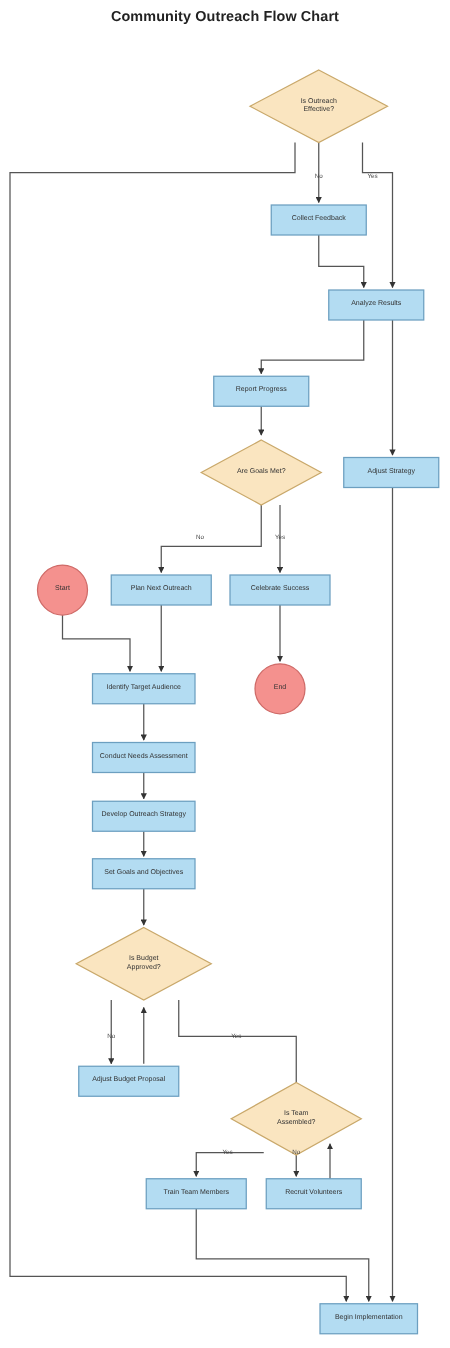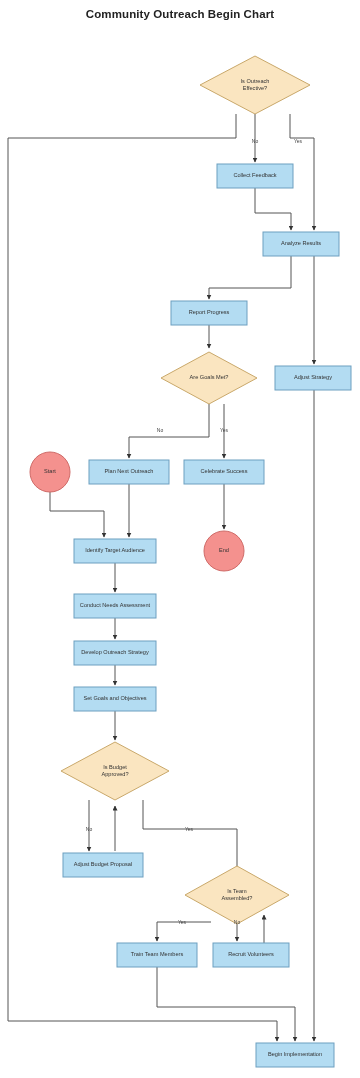--- a/index.html
+++ b/index.html
@@ -51,21 +51,21 @@
     font-size: 5px;
     color: #444444;
     text-align: center;
   }
 </style>
 </head>
 <body>
 
 <div id="chart-root">
 
-  <div class="title">Community Outreach Begin Chart</div>
+  <div class="title">Community Outreach Flow Chart</div>
 
   <svg id="flow-svg" viewBox="0 0 360 1078">
     <defs>
       <marker id="arrow" viewBox="0 0 10 10" refX="9" refY="5" markerWidth="5" markerHeight="5" orient="auto-start-reverse">
         <path d="M 0 0 L 10 5 L 0 10 z" fill="#333333"></path>
       </marker>
     </defs>
 
     <g id="edges" fill="none" stroke="#555555" stroke-width="1">
 

